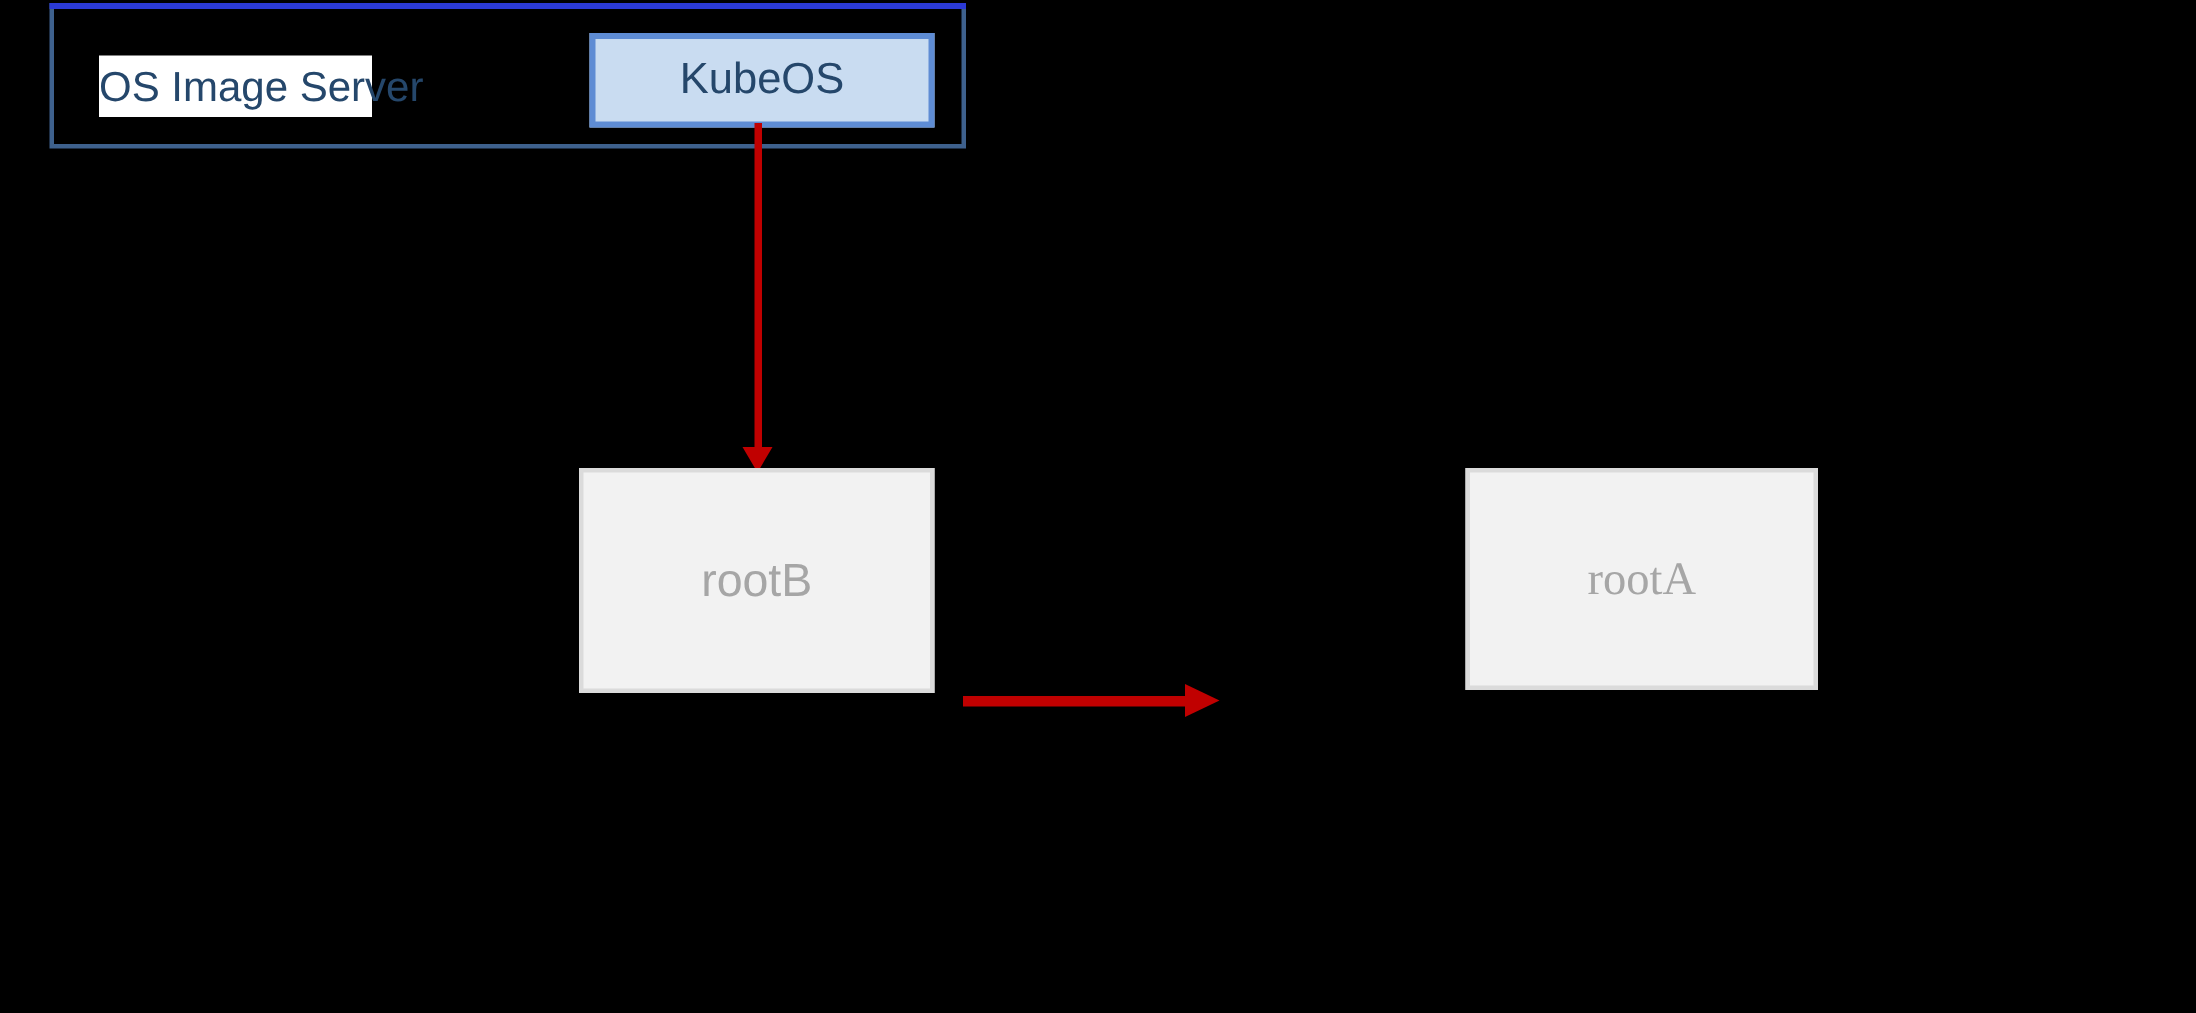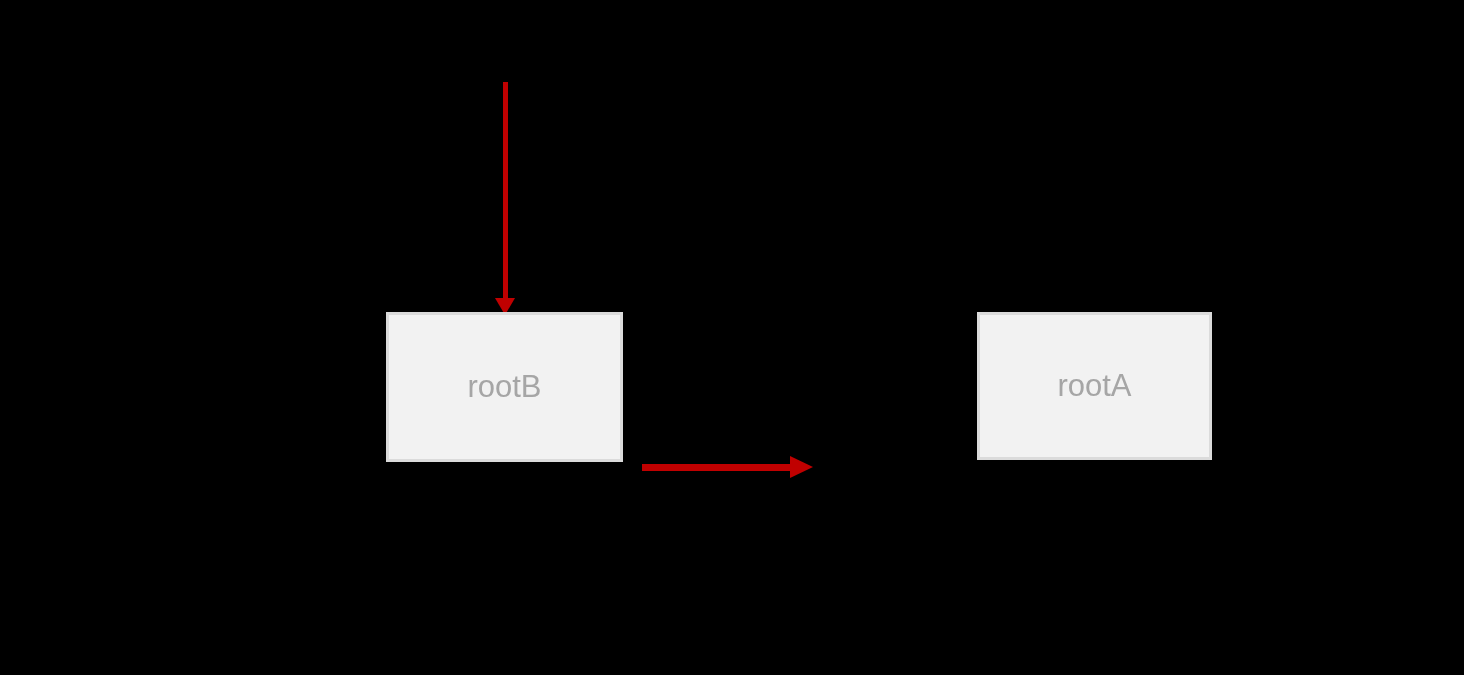--- a/index.html
+++ b/index.html
@@ -53,21 +53,21 @@
   
   .node{
     position:absolute;
     background:var(--node-fill);
     border:3px solid var(--node-border);
     color:var(--node-text);
     font-size:31px;
     display:flex;align-items:center;justify-content:center;
   }
   .node-rootb{left:386px;top:312px;width:237px;height:150px;}
-  .node-roota{left:977px;top:312px;width:235px;height:148px;}
+  .node-roota{left:977px;top:312px;width:235px;height:148px;font-family:Liberation Serif, serif;}
 
   
   .arrow-v-line{
     position:absolute;left:503px;top:82px;width:5px;height:217px;
     background:var(--arrow-red);
   }
   .arrow-v-head{
     position:absolute;left:495px;top:298px;width:0;height:0;
     border-left:10px solid transparent;
     border-right:10px solid transparent;
@@ -82,20 +82,25 @@
     border-top:11px solid transparent;
     border-bottom:11px solid transparent;
     border-left:23px solid var(--arrow-red);
   }
 </style>
 </head>
 <body>
 
 <div class="canvas">
 
+  <div class="server-box">
+    <div class="server-box-top-edge"></div>
+    <div class="server-label">OS Image Server</div>
+    <div class="kubeos-box">KubeOS</div>
+  </div>
 
   <div class="arrow-v-line"></div>
   <div class="arrow-v-head"></div>
 
   <div class="node node-rootb">rootB</div>
 
   <div class="arrow-h-line"></div>
   <div class="arrow-h-head"></div>
 
   <div class="node node-roota">rootA</div>

